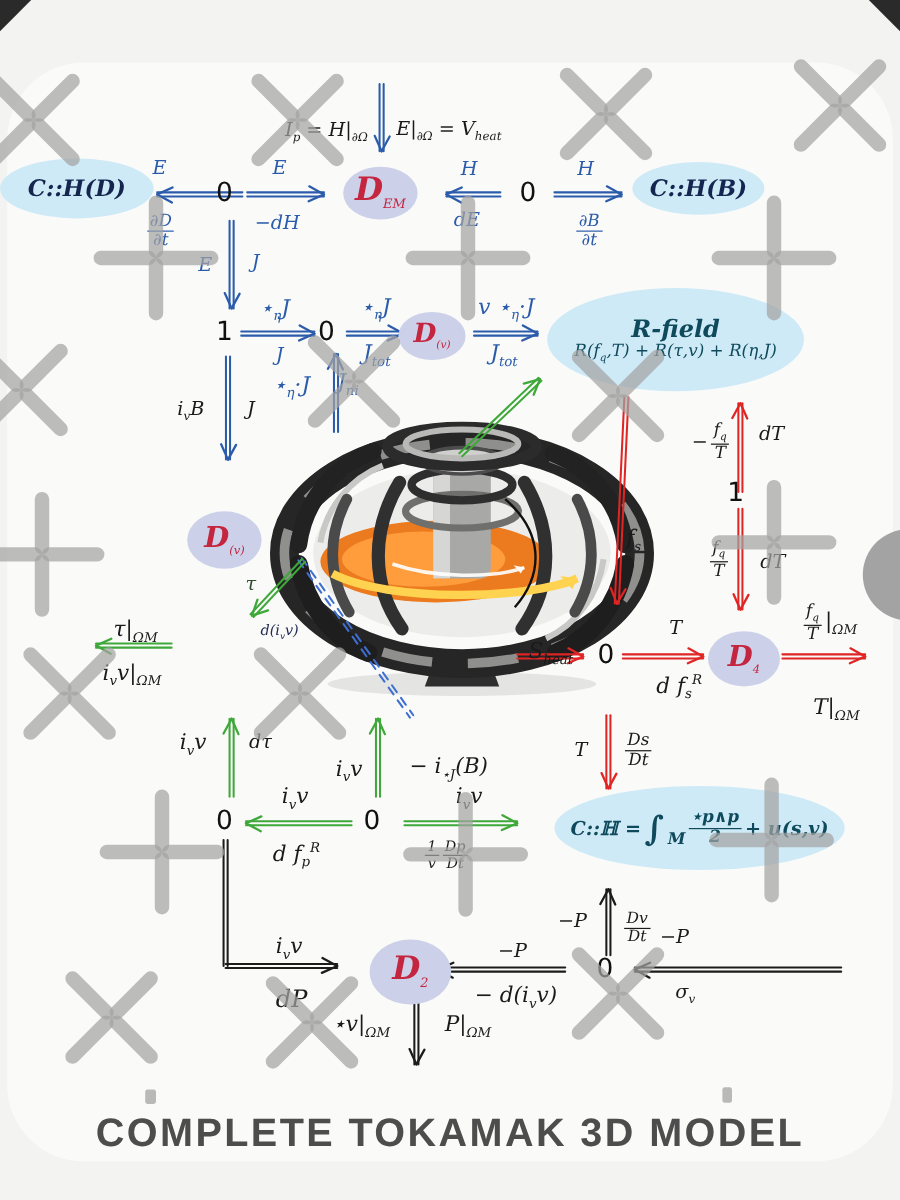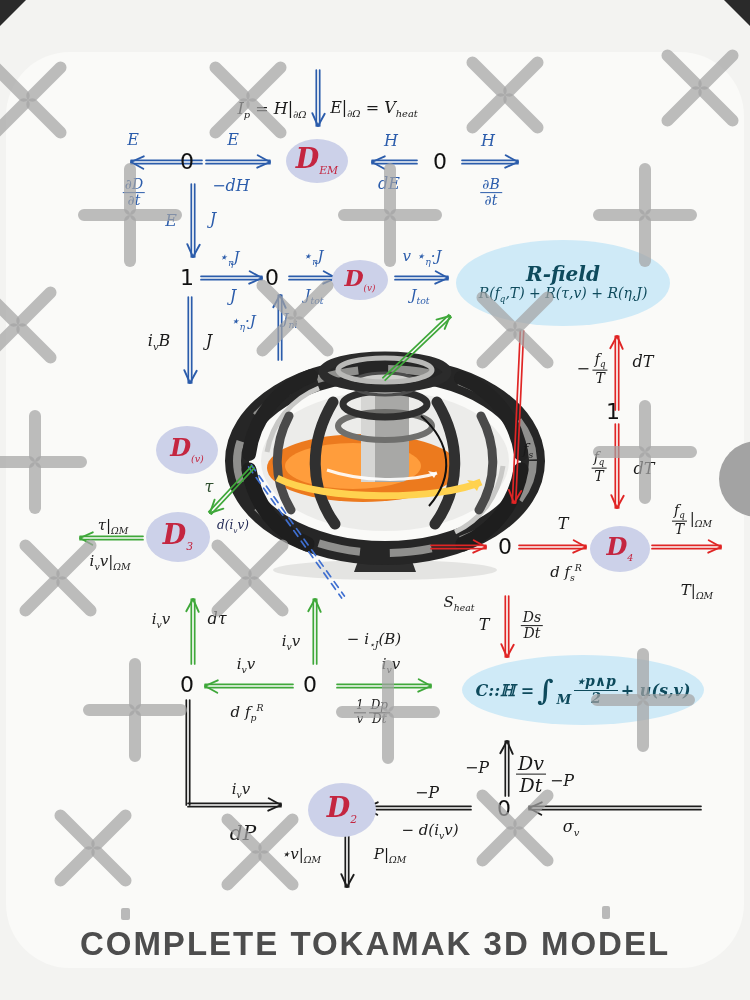--- a/index.html
+++ b/index.html
@@ -8,21 +8,21 @@
   #sticker{position:absolute;left:6px;top:52px;width:738px;height:916px;border-radius:64px;
            background:#fafaf8;z-index:1;}
   .corner{position:absolute;width:0;height:0;z-index:8;}
   #corner-tl{left:0;top:0;border-top:26px solid #2a2a2a;border-right:26px solid transparent;}
   #corner-tr{right:0;top:0;border-top:26px solid #2a2a2a;border-left:26px solid transparent;}
   
   .m{position:absolute;transform:translate(-50%,-50%);font:italic 16px "DejaVu Serif",serif;
      color:#1a1a1a;white-space:nowrap;z-index:5;line-height:1.05;}
   .m sub,.m sup{font-size:62%;font-style:italic;}
   .blue{color:#2b5cab;}
-  .sm{font-size:15px;}
+  .sm{font-size:18px;}
   .xs{font-size:12px;}
   .num{font:500 22px "DejaVu Sans",sans-serif;font-style:normal;color:#111;}
   .grp{display:inline-flex;align-items:center;gap:3px;}
   .fr{display:inline-flex;flex-direction:column;align-items:center;line-height:1.1;font-size:14px;}
   .fr .fn{border-bottom:1px solid currentColor;padding:0 2px;display:block;}
   .fr .fd{display:block;}
   
   .node{position:absolute;transform:translate(-50%,-50%);border-radius:50%;
         display:flex;flex-direction:column;align-items:center;justify-content:center;
         z-index:4;text-align:center;}
@@ -75,35 +75,38 @@
     <ellipse cx="170" cy="38" rx="34" ry="11" fill="#cfcfcd" stroke="#4c4c4c" stroke-width="3"></ellipse>
     <ellipse cx="170" cy="26" rx="62" ry="16" fill="none" stroke="#2b2b2b" stroke-width="9"></ellipse>
     <ellipse cx="170" cy="24" rx="47" ry="12" fill="none" stroke="#b9b9b7" stroke-width="5"></ellipse>
     <path d="M62,132 C108,156 226,154 266,136" stroke="#ffd24f" stroke-width="7" fill="none"></path>
     <path d="M266,136 l-14,-2 l10,11 z" fill="#ffd24f"></path>
     <path d="M112,124 C146,136 196,136 222,127" stroke="#ffffff" stroke-width="3" fill="none" opacity="0.9"></path>
     <path d="M222,127 l-9,-2 l6,7 z" fill="#ffffff" opacity="0.9"></path>
     <path d="M214,160 C240,130 236,96 206,70" stroke="#111" stroke-width="2" fill="none"></path>
   </svg>
 
+  <div class="node bgblue" style="left:64px;top:157px;width:128px;height:50px">
+    <span class="nodemath">C::H(D)</span>
+  </div>
   <div class="node bglav" style="left:317px;top:161px;width:62px;height:44px">
     <span class="scriptD"><i>D</i><sub>EM</sub></span>
+  </div>
+  <div class="node bgblue" style="left:582px;top:157px;width:110px;height:44px">
+    <span class="nodemath">C::H(B)</span>
   </div>
   <div class="node bglav" style="left:360px;top:280px;width:56px;height:40px">
     <span class="scriptD" style="font-size:22px"><i>D</i><sub>(v)</sub></span>
   </div>
   <div class="node bgblue" style="left:563px;top:283px;width:214px;height:86px">
     <span class="teal" style="font:italic bold 20px 'DejaVu Serif',serif">R-field</span>
     <span class="teal m" style="position:static;transform:none;font-size:14px">R(f<sub>q</sub>,T) + R(τ,v) + R(η,J)</span>
   </div>
   <div class="node bglav" style="left:187px;top:450px;width:62px;height:48px">
     <span class="scriptD" style="font-size:24px"><i>D</i><sub>(v)</sub></span>
-  </div>
-  <div class="node bglav" style="left:178px;top:537px;width:64px;height:50px">
-    <span class="scriptD"><i>D</i><sub>3</sub></span>
   </div>
   <div class="node bglav" style="left:620px;top:549px;width:60px;height:46px">
     <span class="scriptD" style="font-size:24px"><i>D</i><sub>4</sub></span>
   </div>
   <div class="node bglav" style="left:342px;top:810px;width:68px;height:54px">
     <span class="scriptD"><i>D</i><sub>2</sub></span>
   </div>
   <div class="node bgblue" style="left:583px;top:690px;width:242px;height:70px">
     <span class="grp teal" style="font-weight:bold;font-style:italic;font-size:16px">
       <span>C::ℍ =</span>
@@ -155,21 +158,21 @@
   <div class="m" style="left:159px;top:343px">i<sub>v</sub>B</div>
   <div class="m" style="left:209px;top:341px">J</div>
 
   <div class="m" style="left:209px;top:487px;color:#2f4f2f">τ</div>
   <div class="m xs" style="left:233px;top:527px;color:#222a55">d(i<sub>v</sub>v)</div>
   <div class="m sm" style="left:113px;top:527px">τ|<sub>ΩM</sub></div>
   <div class="m sm" style="left:110px;top:563px">i<sub>v</sub>v|<sub>ΩM</sub></div>
 
   <div class="m sm" style="left:528px;top:451px;z-index:5">f<sub>s</sub></div>
 
-  <div class="m sm" style="left:459px;top:604px">S<sub>heat</sub></div>
+  <div class="m sm" style="left:459px;top:545px">S<sub>heat</sub></div>
   <div class="m num" style="left:505px;top:546px">0</div>
   <div class="m" style="left:563px;top:524px">T</div>
   <div class="m sm" style="left:566px;top:573px">d f<sub>s</sub><sup>R</sup></div>
 
   <div class="m grp" style="left:692px;top:520px">
     <span class="fr">
         <span class="fn">f<sub>q</sub></span>
         <span class="fd">T</span>
       </span>
     <span class="sm">|<sub>ΩM</sub></span>
@@ -216,21 +219,21 @@
         <span class="fn">Dp</span>
         <span class="fd">Dt</span>
       </span>
   </div>
 
   <div class="m sm" style="left:241px;top:791px">i<sub>v</sub>v</div>
   <div class="m" style="left:243px;top:833px;font-size:20px">dP</div>
   <div class="m" style="left:427px;top:793px">−P</div>
   <div class="m sm" style="left:430px;top:832px">− d(i<sub>v</sub>v)</div>
   <div class="m" style="left:477px;top:768px">−P</div>
-  <div class="m fr" style="left:531px;top:774px;font-size:19px">
+  <div class="m fr" style="left:531px;top:774px;font-size:13px">
       <span class="fn">Dv</span>
       <span class="fd">Dt</span>
     </div>
   <div class="m num" style="left:504px;top:808px">0</div>
   <div class="m" style="left:562px;top:781px">−P</div>
   <div class="m" style="left:571px;top:829px">σ<sub>v</sub></div>
   <div class="m sm" style="left:301px;top:856px">⋆v|<sub>ΩM</sub></div>
   <div class="m sm" style="left:390px;top:856px">P|<sub>ΩM</sub></div>
 
   <div id="title">COMPLETE TOKAMAK 3D MODEL</div>

